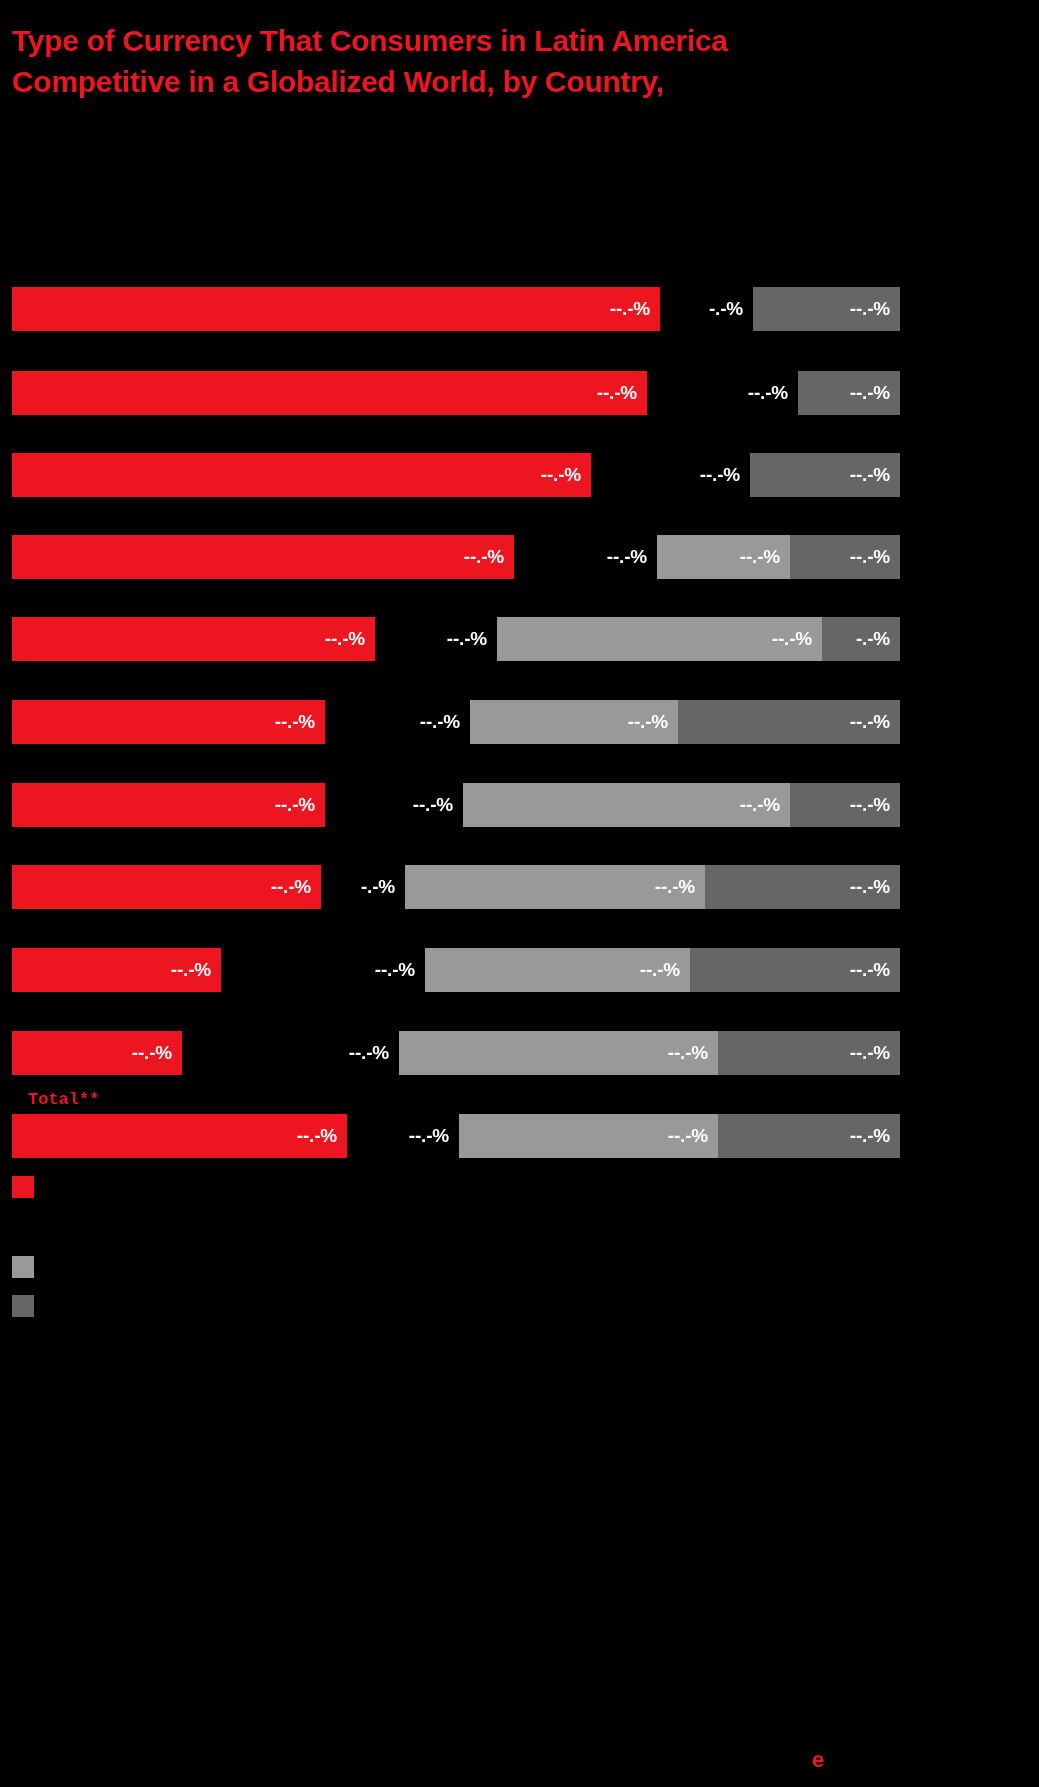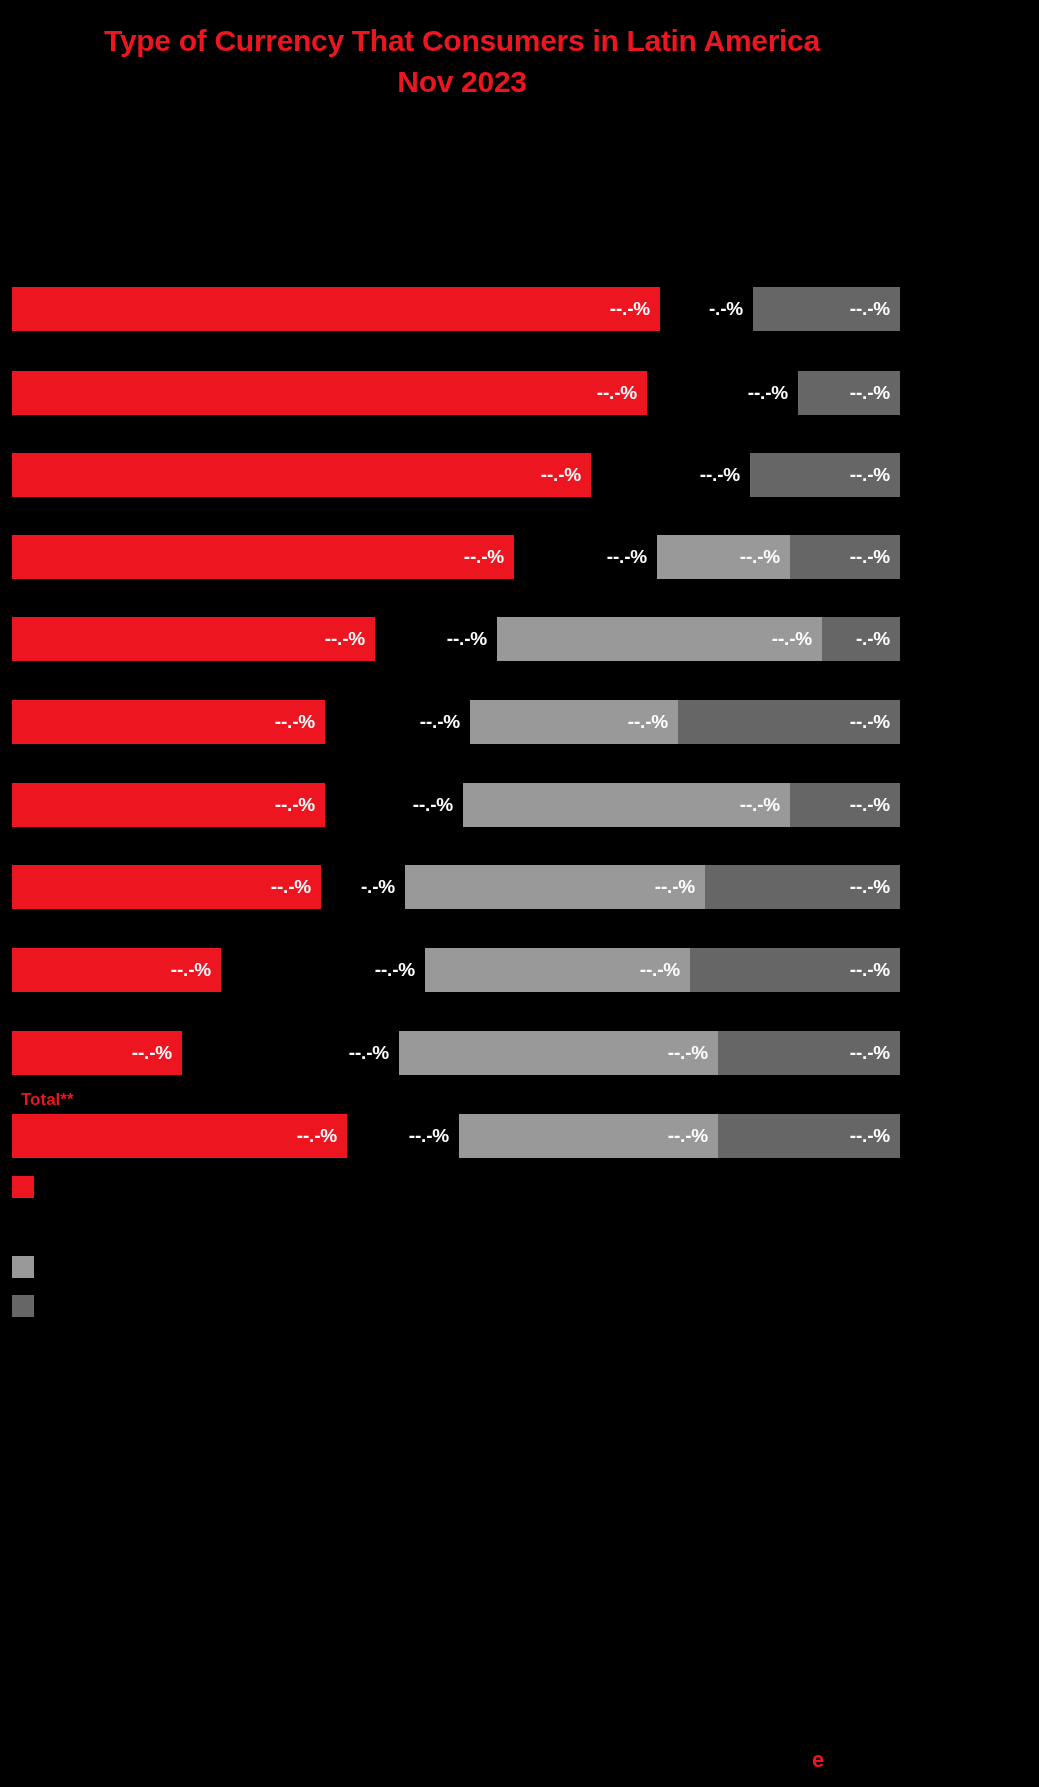--- a/index.html
+++ b/index.html
@@ -21,21 +21,20 @@
   #chart-title {
     position: absolute;
     left: 12px;
     top: 20px;
     width: 900px;
     color: #EC1520;
     font-size: 30px;
     font-weight: bold;
     line-height: 41px;
     letter-spacing: -0.3px;
-    text-align: center;
   }
   #chart-title .tline { display: block; white-space: nowrap; }
 
   
   #plot-area {
     position: absolute;
     left: 0;
     top: 265px;
     width: 1039px;
     height: 900px;
@@ -43,26 +42,27 @@
 
   .bar-row {
     position: absolute;
     left: 0;
     width: 1039px;
     height: 44px;
   }
 
   .group-label {
     position: absolute;
-    left: 21px;
+    left: 28px;
     color: #EC1520;
     font-size: 17px;
     font-weight: bold;
     line-height: 20px;
     white-space: nowrap;
+    font-family: Liberation Mono, monospace;
   }
 
   
   .seg {
     position: absolute;
     top: 0;
     height: 44px;
     box-sizing: border-box;
     display: flex;
     align-items: center;
@@ -122,21 +122,21 @@
     font-size: 22px;
     font-weight: bold;
     line-height: 24px;
   }
 </style>
 </head>
 <body>
 
 <div id="chart-title">
     <span class="tline">Type of Currency That Consumers in Latin America</span>
-    <span class="tline">Nov 2023</span>
+    <span class="tline">Competitive in a Globalized World, by Country,</span>
   </div>
 
 <div id="plot-area">
     <div class="bar-row" style="top: 22px; height: 44px;">
       <div class="seg seg-red" style="left: 12px; width: 648px; height: 44px;">
         <span class="seg-val">--.-%</span>
       </div>
       <div class="seg seg-gap" style="left: 668px; width: 85px; height: 44px;">
         <span class="seg-val">-.-%</span>
       </div>

